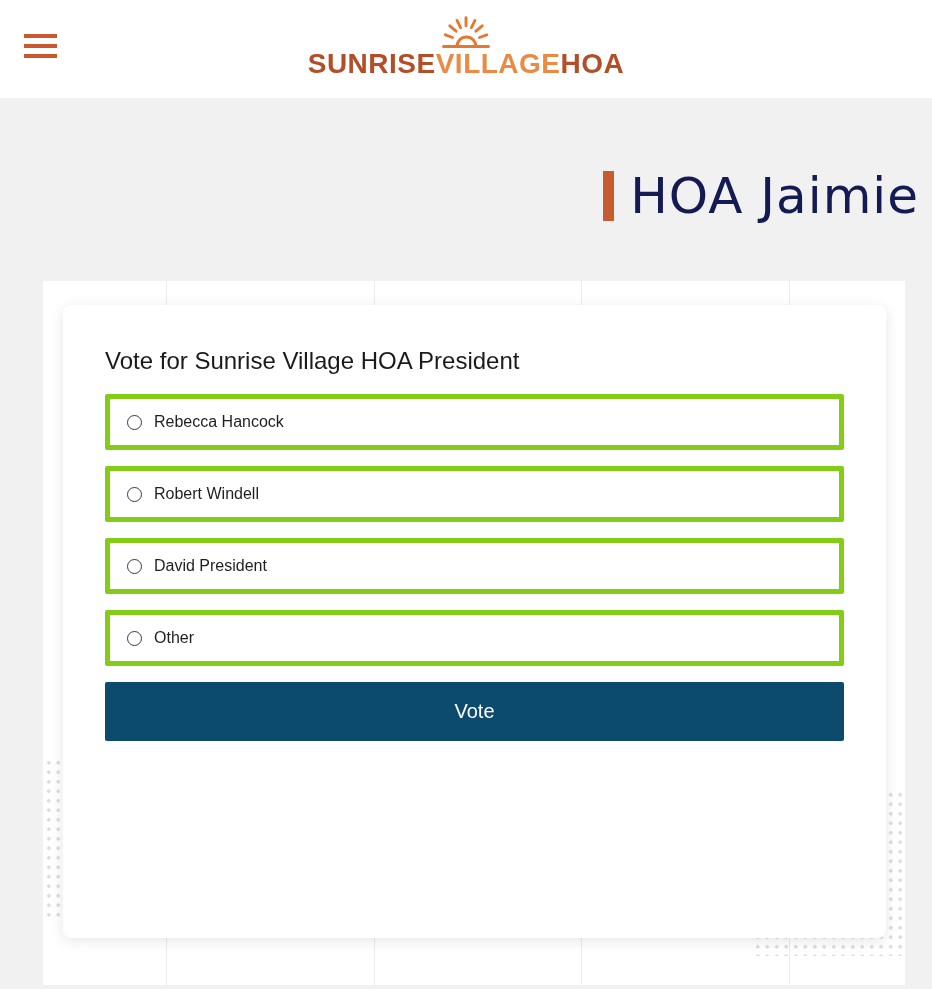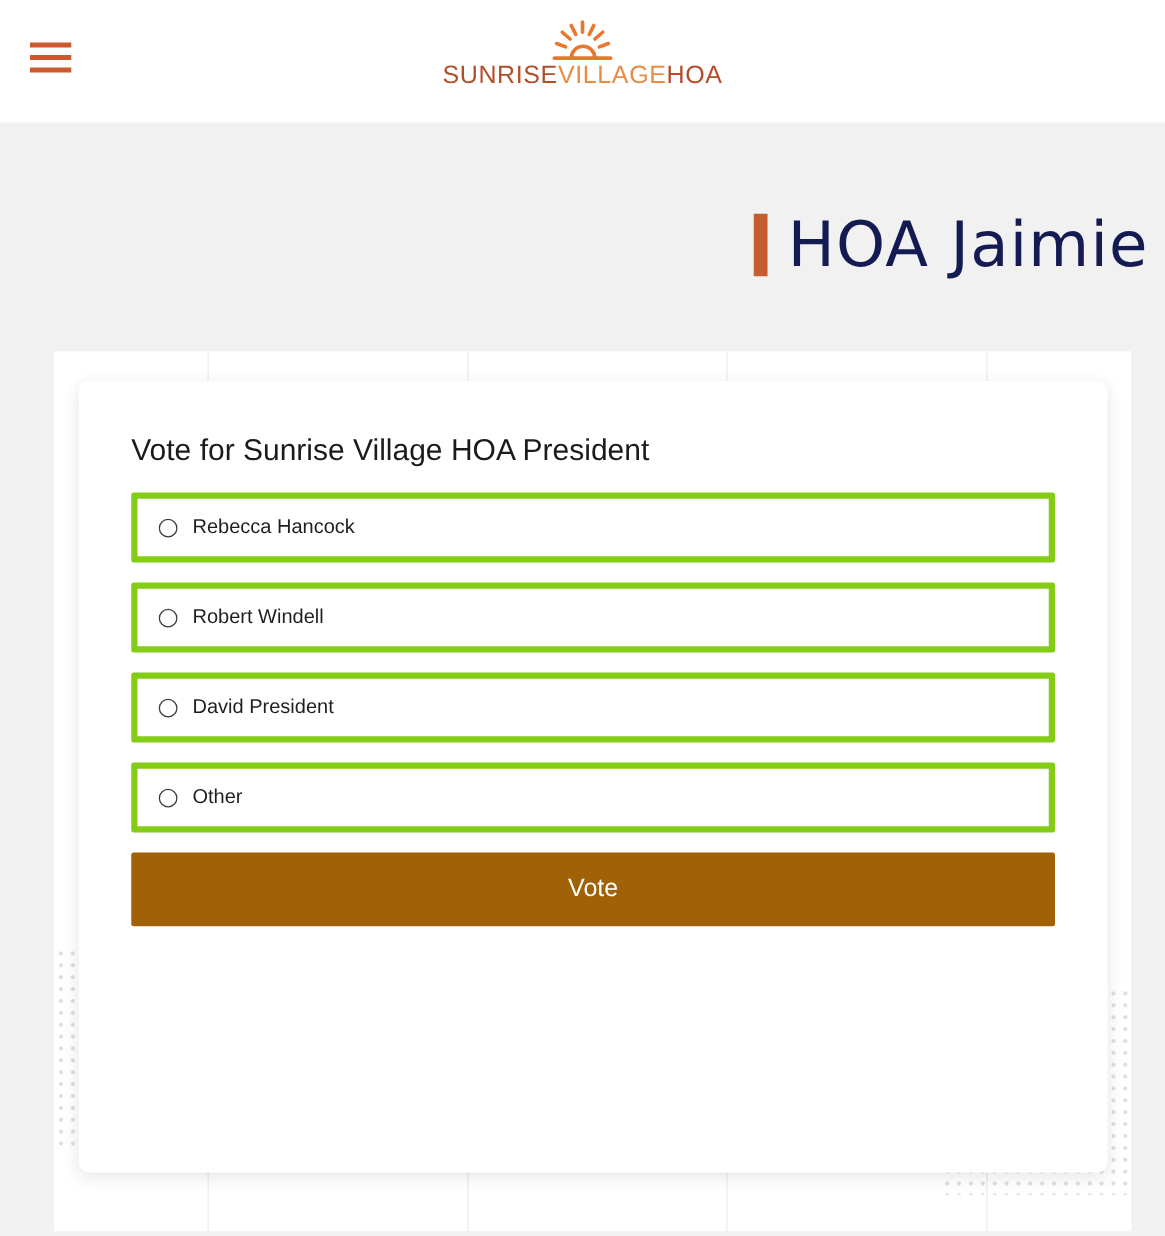--- a/index.html
+++ b/index.html
@@ -29,21 +29,21 @@
     display: block; width: 33px; height: 4px;
     background: #cb582e;
   }
   .logo {
     position: absolute;
     left: 0; right: 0; top: 14px;
     display: flex; flex-direction: column; align-items: center;
   }
   .logo-sun { height: 38px; margin-bottom: -3px; }
   .logo-text {
-    font-size: 20px; font-weight: 400; letter-spacing: 0.5px;
+    font-size: 28px; font-weight: 700; letter-spacing: 0.5px;
     line-height: 1.1;
   }
   .logo-part1, .logo-part3 { color: #b24e28; }
   .logo-part2 { color: #e98b45; }
 
   
   .main {
     position: relative;
     height: 891px;
     background: #f1f1f1;
@@ -126,21 +126,21 @@
     border: 1.6px solid #3c3c3c;
     border-radius: 50%;
     background: #fff;
     flex: 0 0 auto;
     margin-right: 12px;
   }
   .option-label { font-size: 16px; color: #1f1f1f; }
   .vote-button {
     display: block;
     width: 100%; height: 59px;
-    background: #a16207;
+    background: #0c4a6e;
     color: #ffffff;
     font-family: "Liberation Sans", sans-serif;
     font-size: 20px;
     border: none; border-radius: 2px;
     cursor: pointer;
   }
 </style>
 </head>
 <body>
 

